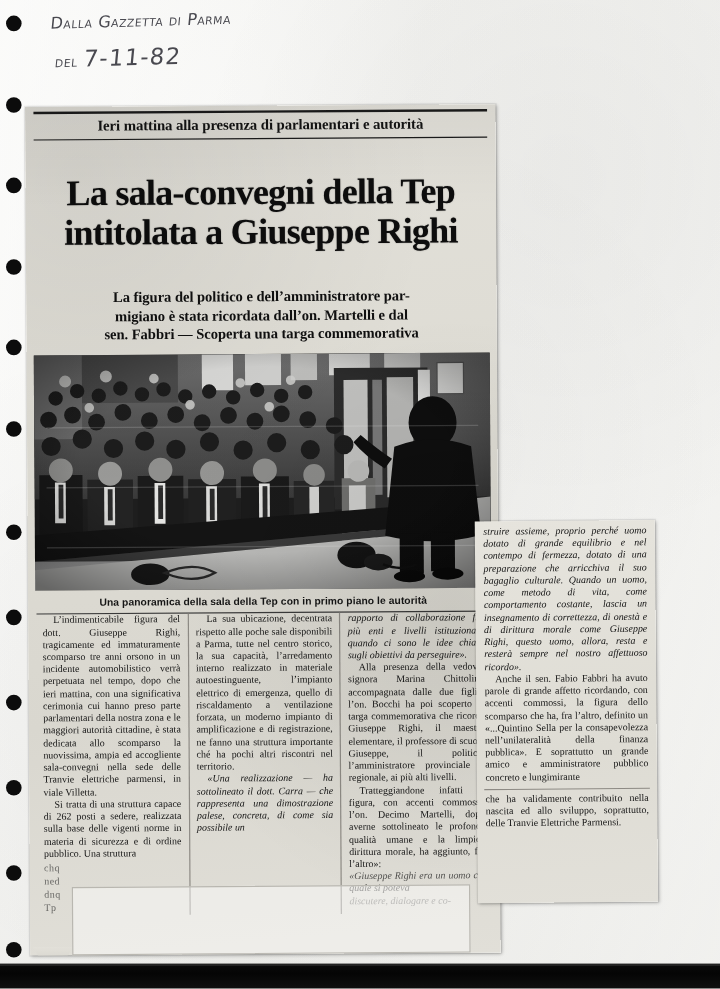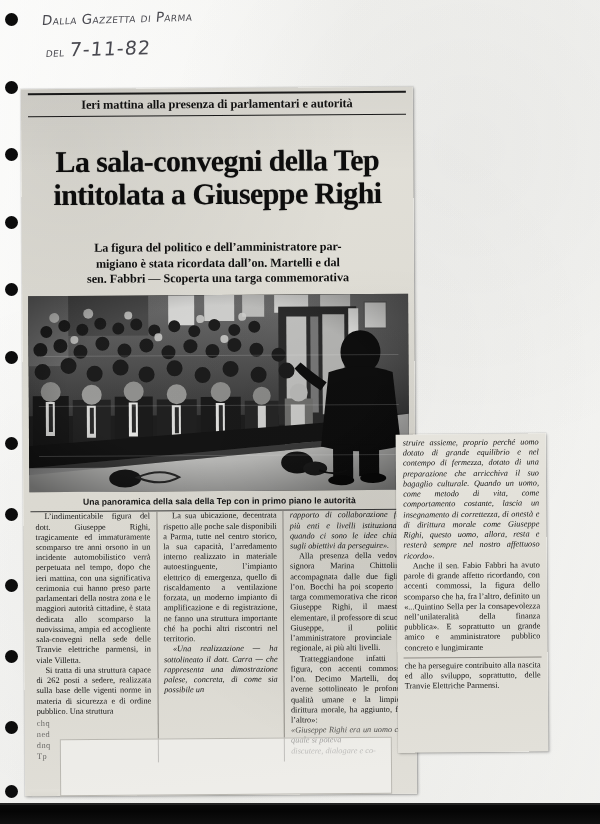--- a/index.html
+++ b/index.html
@@ -455,18 +455,18 @@
 
   <div id="mount"></div>
 
   <div id="clipping2">
     <div class="c2inner">
       <p class="it noind">struire assieme, proprio perché uomo dotato di grande equilibrio e nel contempo di fermezza, dotato di una preparazione che arricchiva il suo bagaglio culturale. Quando un uomo, come metodo di vita, come comportamento costante, lascia un insegnamento di correttezza, di onestà e di dirittura morale come Giuseppe Righi, questo uomo, allora, resta e resterà sempre nel nostro affettuoso ricordo».</p>
       <p>Anche il sen. Fabio Fabbri ha avuto parole di grande affetto ricordando, con accenti commossi, la figura dello scomparso che ha, fra l’altro, definito un «...Quintino Sella per la consapevolezza nell’unilateralità della finanza pubblica». E soprattutto un grande amico e amministratore pubblico concreto e lungimirante</p>
     </div>
     <div id="c2-divider"></div>
     <div class="c2inner" style="padding-top:0;">
-      <p class="noind">che ha perseguire contribuito alla nascita ed allo sviluppo, soprattutto, delle Tranvie Elettriche Parmensi.</p>
+      <p class="noind">che ha validamente contribuito nella nascita ed allo sviluppo, soprattutto, delle Tranvie Elettriche Parmensi.</p>
     </div>
   </div>
 
   <div id="blackband"></div>
 </div>
 
 </body></html>

